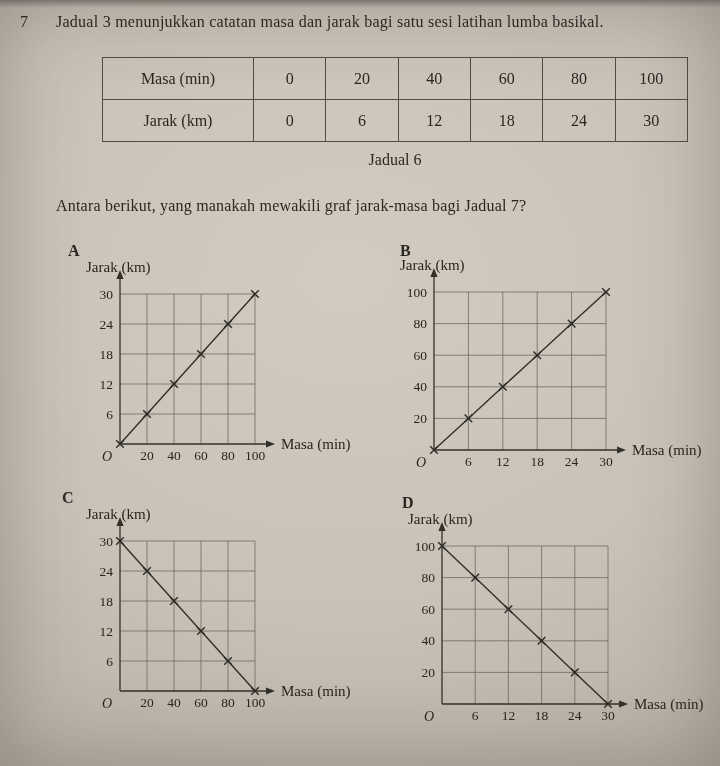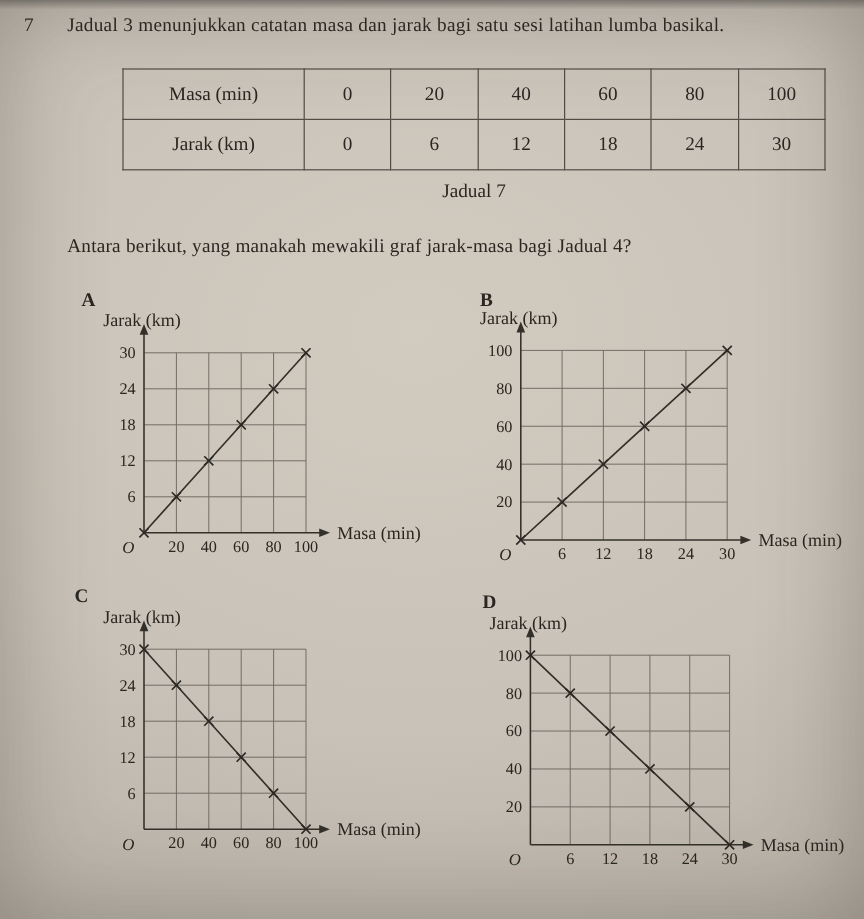--- a/index.html
+++ b/index.html
@@ -52,23 +52,23 @@
           <td>6</td>
           <td>12</td>
           <td>18</td>
           <td>24</td>
           <td>30</td>
         </tr>
       </tbody>
     </table>
   </div>
 
-  <div class="caption">Jadual 7</div>
-
-  <div class="prompt">Antara berikut, yang manakah mewakili graf jarak-masa bagi Jadual 4?</div>
+  <div class="caption">Jadual 6</div>
+
+  <div class="prompt">Antara berikut, yang manakah mewakili graf jarak-masa bagi Jadual 7?</div>
 
   <div class="optlabel" style="left:68px;top:242px">A</div>
   <div class="graph" style="left:56px;top:258px">
       <svg width="312" height="222" font-family="&quot;Liberation Serif&quot;,&quot;DejaVu Serif&quot;,serif">
         <g stroke="#6e6a62" stroke-width="0.8">
           <line x1="91" y1="36" x2="91" y2="186"></line>
           <line x1="118" y1="36" x2="118" y2="186"></line>
           <line x1="145" y1="36" x2="145" y2="186"></line>
           <line x1="172" y1="36" x2="172" y2="186"></line>
           <line x1="199" y1="36" x2="199" y2="186"></line>

